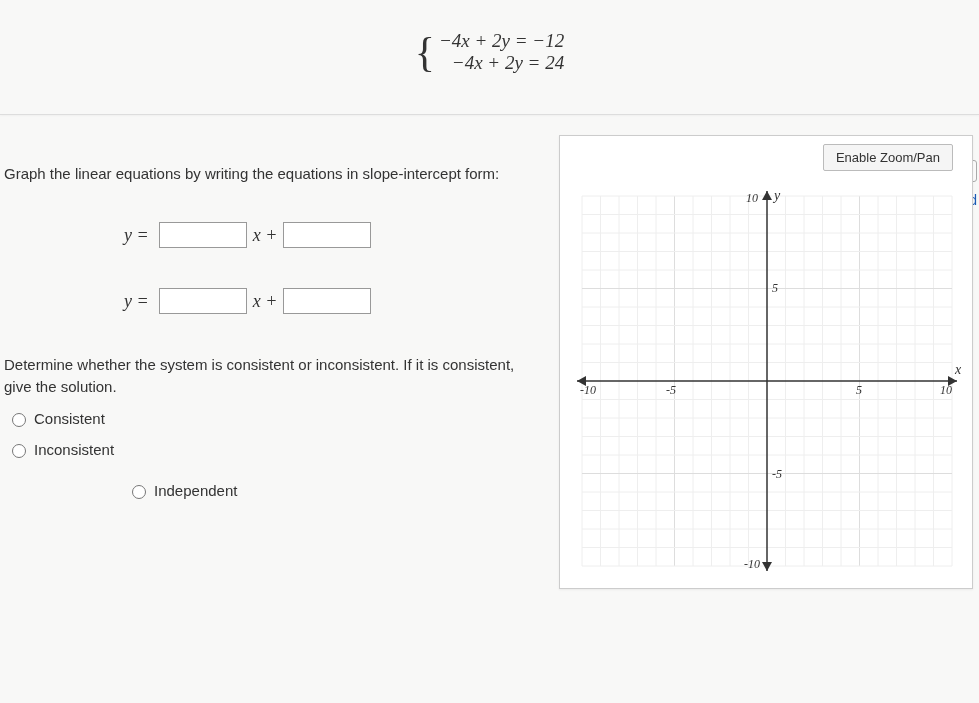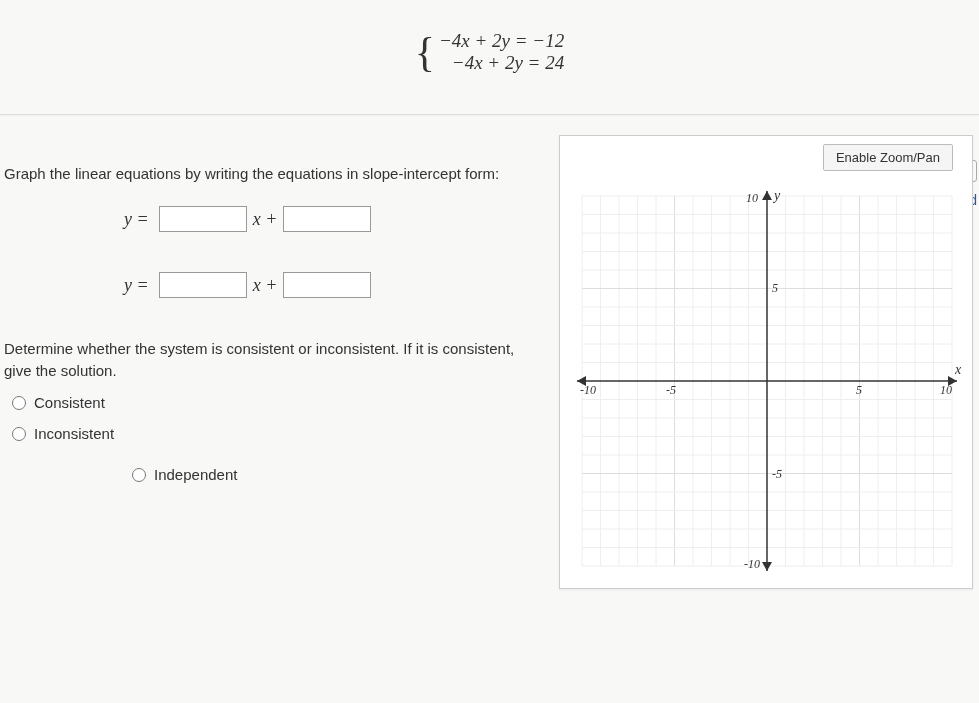--- a/index.html
+++ b/index.html
@@ -75,21 +75,21 @@
   cursor: pointer;
 }
 .content {
   display: flex;
   padding: 10px 0 0 0;
 }
 .left-col {
   flex: 1;
   padding: 30px 20px 0 4px;
 }
-.instruction { margin-bottom: 24px; color: #333; }
+.instruction { margin-bottom: 40px; color: #333; }
 .eq-input-row {
   margin: 0 0 40px 120px;
   font-family: 'Times New Roman', serif;
   font-style: italic;
   font-size: 18px;
   display: flex;
   align-items: center;
   gap: 6px;
 }
 .eq-input-row .var { margin-right: 4px; }
@@ -98,21 +98,21 @@
   height: 26px;
   border: 1px solid #999;
   background: #fff;
   font-size: 14px;
   padding: 2px 4px;
 }
 .question-block { margin-top: 10px; }
 .q-text { margin-bottom: 12px; line-height: 22px; }
 .radio-row {
   display: flex;
-  align-items: center;
+  align-items: flex-end;
   gap: 8px;
   margin: 8px 0 14px 8px;
   font-size: 15px;
 }
 .radio-row input[type=radio] {
   width: 14px;
   height: 14px;
   cursor: pointer;
 }
 .indent-radios { margin-left: 120px; }

